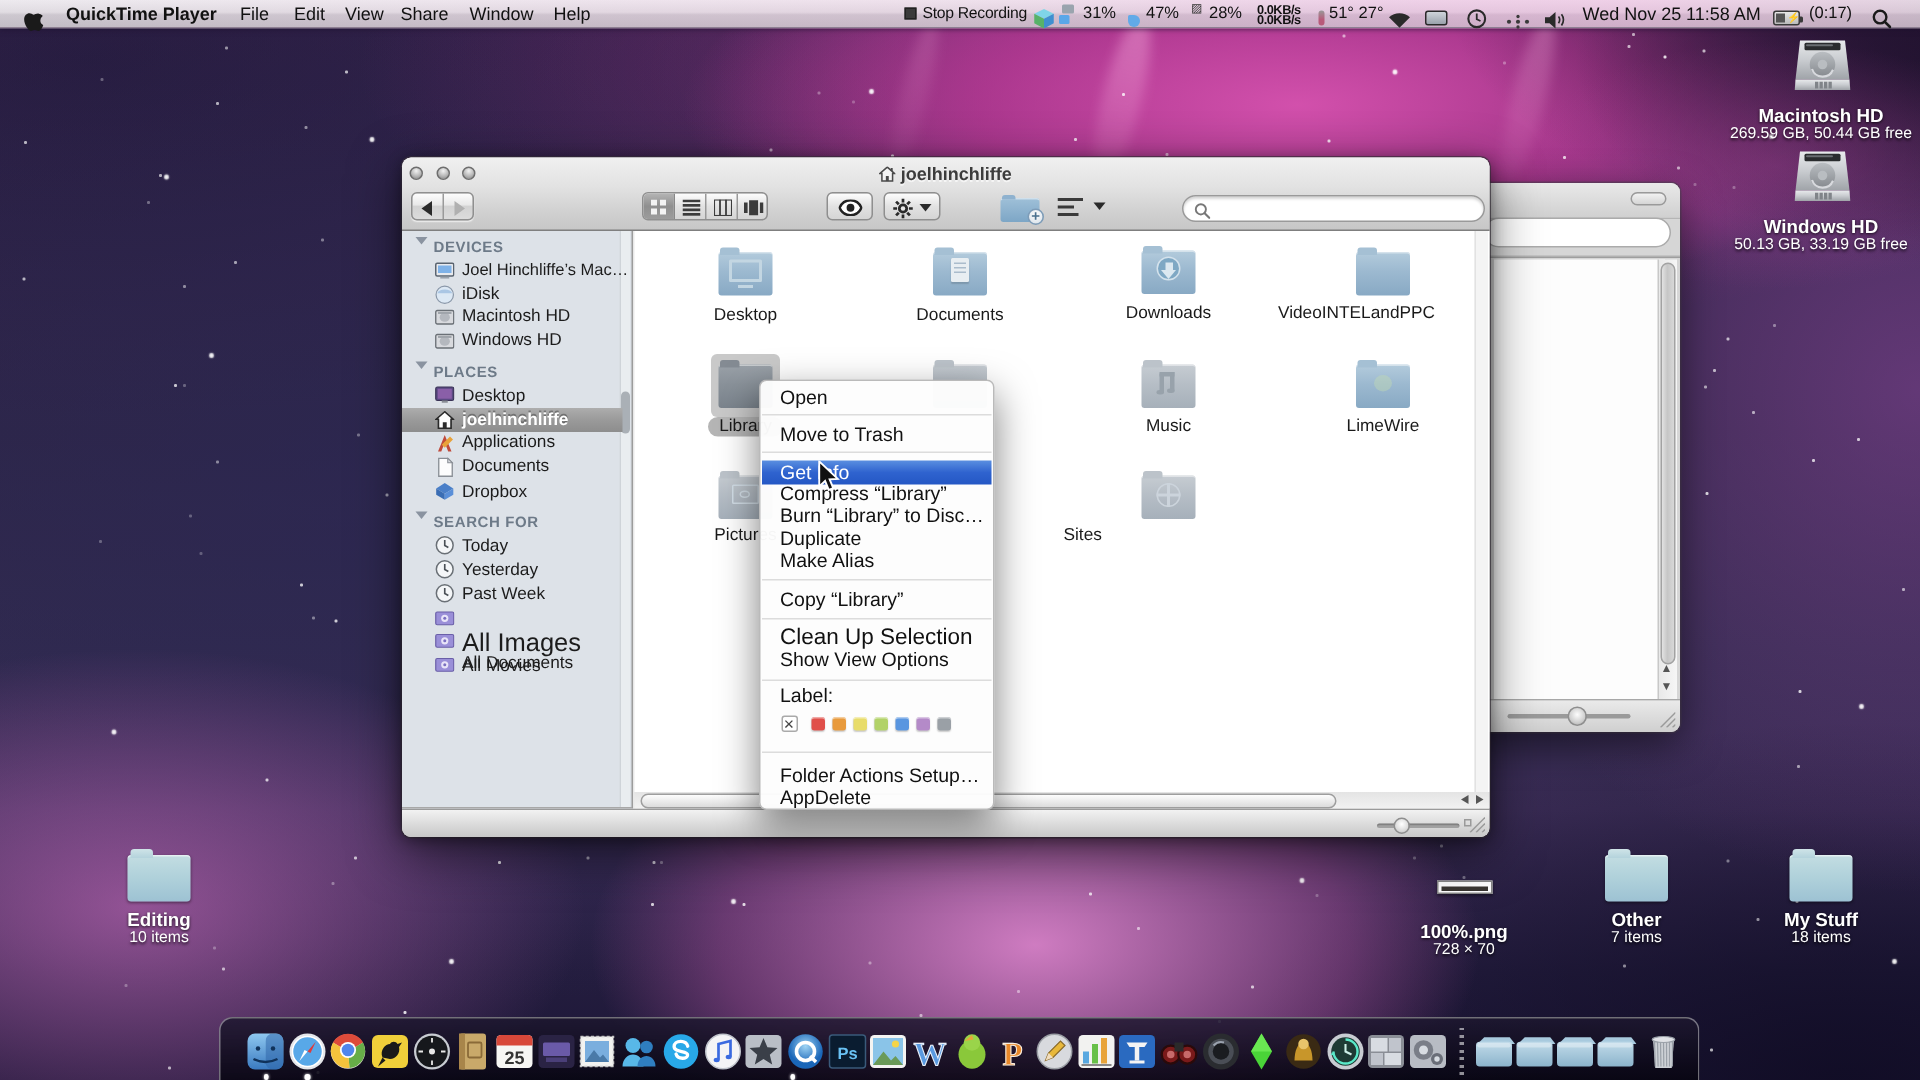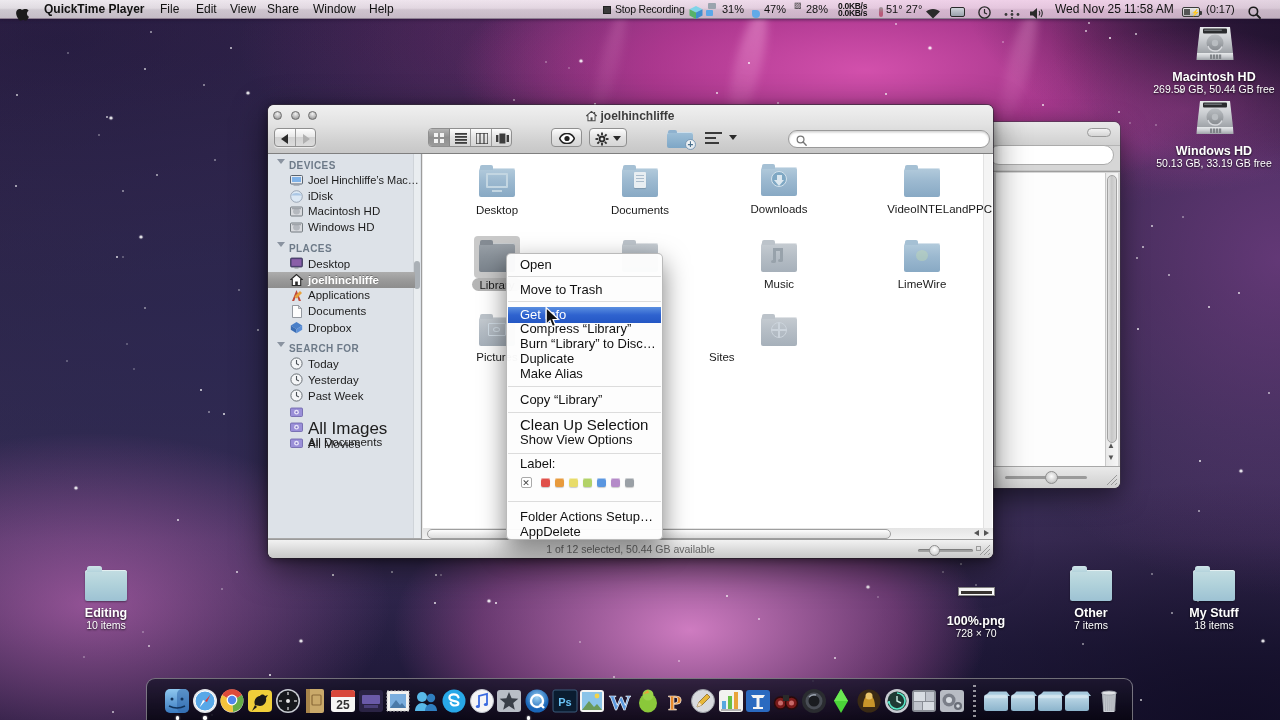--- a/index.html
+++ b/index.html
@@ -453,21 +453,21 @@
       <div style="position:absolute;left:493px;top:62px;width:36px;height:29px;border-radius:2px;background:linear-gradient(180deg,#b3cbdc 0%,#9cb9d0 45%,#88a9c4 100%);box-shadow:inset 0 1px 0 rgba(255,255,255,.45)">
         <div style="position:absolute;left:1px;top:-3.5px;width:13px;height:5px;background:#a5c0d4;border-radius:2px 2px 0 0"></div>
         <div style="position:absolute;left:10px;top:4px;width:16px;height:16px;border-radius:50%;background:#7fa8c4;border:1.5px solid #d4e2ec"></div>
         <div style="position:absolute;left:15.5px;top:8px;width:5px;height:5px;background:#dce8f0"></div>
         <div style="position:absolute;left:13px;top:12.5px;width:0;height:0;border:5px solid transparent;border-top:6px solid #dce8f0"></div>
       </div>
       <div style="position:absolute;left:441px;top:97.5px;width:140px;text-align:center;font-size:11.5px;color:#1a1a1a">Downloads</div>
       <div style="position:absolute;left:636px;top:63px;width:36px;height:29px;border-radius:2px;background:linear-gradient(180deg,#b3cbdc 0%,#9cb9d0 45%,#88a9c4 100%);box-shadow:inset 0 1px 0 rgba(255,255,255,.45)">
         <div style="position:absolute;left:1px;top:-3.5px;width:13px;height:5px;background:#a5c0d4;border-radius:2px 2px 0 0"></div>
       </div>
-      <div style="position:absolute;left:584px;top:98px;width:140px;text-align:right;font-size:11.5px;color:#1a1a1a">VideoINTELandPPC</div>
+      <div style="position:absolute;left:584px;top:98px;width:140px;text-align:left;font-size:11.5px;color:#1a1a1a">VideoINTELandPPC</div>
       <div style="position:absolute;left:206px;top:131px;width:46px;height:42px;background:#c9c9c9;border-radius:4px"></div>
       <div style="position:absolute;left:211px;top:138px;width:36px;height:29px;border-radius:2px;background:linear-gradient(180deg,#9aa1a8 0%,#8a929a 45%,#7b848d 100%);box-shadow:inset 0 1px 0 rgba(255,255,255,.45)">
         <div style="position:absolute;left:1px;top:-3.5px;width:13px;height:5px;background:#848b93;border-radius:2px 2px 0 0"></div>
       </div>
       <div style="position:absolute;left:159px;top:173.5px;width:140px;text-align:center;font-size:11.5px;color:#1a1a1a"><span style="background:#b5b5b5;border-radius:7px;padding:0.5px 7px">Library</span></div>
       <div style="position:absolute;left:354px;top:138px;width:36px;height:29px;border-radius:2px;background:linear-gradient(180deg,#c6ccd2 0%,#b6bec6 45%,#a6b0ba 100%);box-shadow:inset 0 1px 0 rgba(255,255,255,.45)">
         <div style="position:absolute;left:1px;top:-3.5px;width:13px;height:5px;background:#bcc3ca;border-radius:2px 2px 0 0"></div>
       </div>
       <div style="position:absolute;left:493px;top:138px;width:36px;height:29px;border-radius:2px;background:linear-gradient(180deg,#c6ccd2 0%,#b6bec6 45%,#a6b0ba 100%);box-shadow:inset 0 1px 0 rgba(255,255,255,.45)">
         <div style="position:absolute;left:1px;top:-3.5px;width:13px;height:5px;background:#bcc3ca;border-radius:2px 2px 0 0"></div>
@@ -498,21 +498,20 @@
       <div style="position:absolute;left:441px;top:246px;width:140px;text-align:left;font-size:11.5px;color:#1a1a1a">Sites</div>
     </div>
 
  <div style="position:absolute;left:155px;top:423px;width:570px;height:11px;background:linear-gradient(180deg,#e4e4e4,#f2f2f2)">
   <div style="position:absolute;left:4px;top:0.5px;width:464px;height:10px;background:linear-gradient(180deg,#fdfdfd,#e9e9e9 60%,#dcdcdc);border:1px solid #9e9e9e;border-radius:6px"></div>
   <div style="position:absolute;right:14px;top:2px;width:0;height:0;border:3.5px solid transparent;border-right:5px solid #555;border-left:none"></div>
   <div style="position:absolute;right:4px;top:2px;width:0;height:0;border:3.5px solid transparent;border-left:5px solid #555;border-right:none"></div>
  </div>
 
  <div style="position:absolute;left:0;top:434px;width:100%;height:19px;border-radius:0 0 6px 6px;background:linear-gradient(180deg,#f2f2f2,#d8d8d8 60%,#c8c8c8);border-top:1px solid #9b9b9b">
-  <div style="position:absolute;left:0;top:3px;width:100%;text-align:center;font-size:10.5px;color:#666">1 of 12 selected, 50.44 GB available</div>
   <div style="position:absolute;right:20px;top:8.5px;width:55px;height:3px;background:#a2a2a2;border-radius:2px;box-shadow:inset 0 1px 1px rgba(0,0,0,.25)"></div>
   <div style="position:absolute;right:53px;top:4.5px;width:11px;height:11px;border-radius:50%;background:radial-gradient(circle at 50% 38%,#fff,#d8d8d8 65%,#b2b2b2);border:1px solid #8e8e8e"></div>
   <div style="position:absolute;right:12px;top:6px;width:5px;height:5px;border:1px solid #9a9a9a"></div>
   <svg style="position:absolute;right:3px;bottom:3px" width="11" height="11">
         <g stroke="#9a9a9a" stroke-width="1">
           <line x1="1" y1="11" x2="11" y2="1"></line>
           <line x1="5" y1="11" x2="11" y2="5"></line>
           <line x1="9" y1="11" x2="11" y2="9"></line>
         </g>
       </svg>

